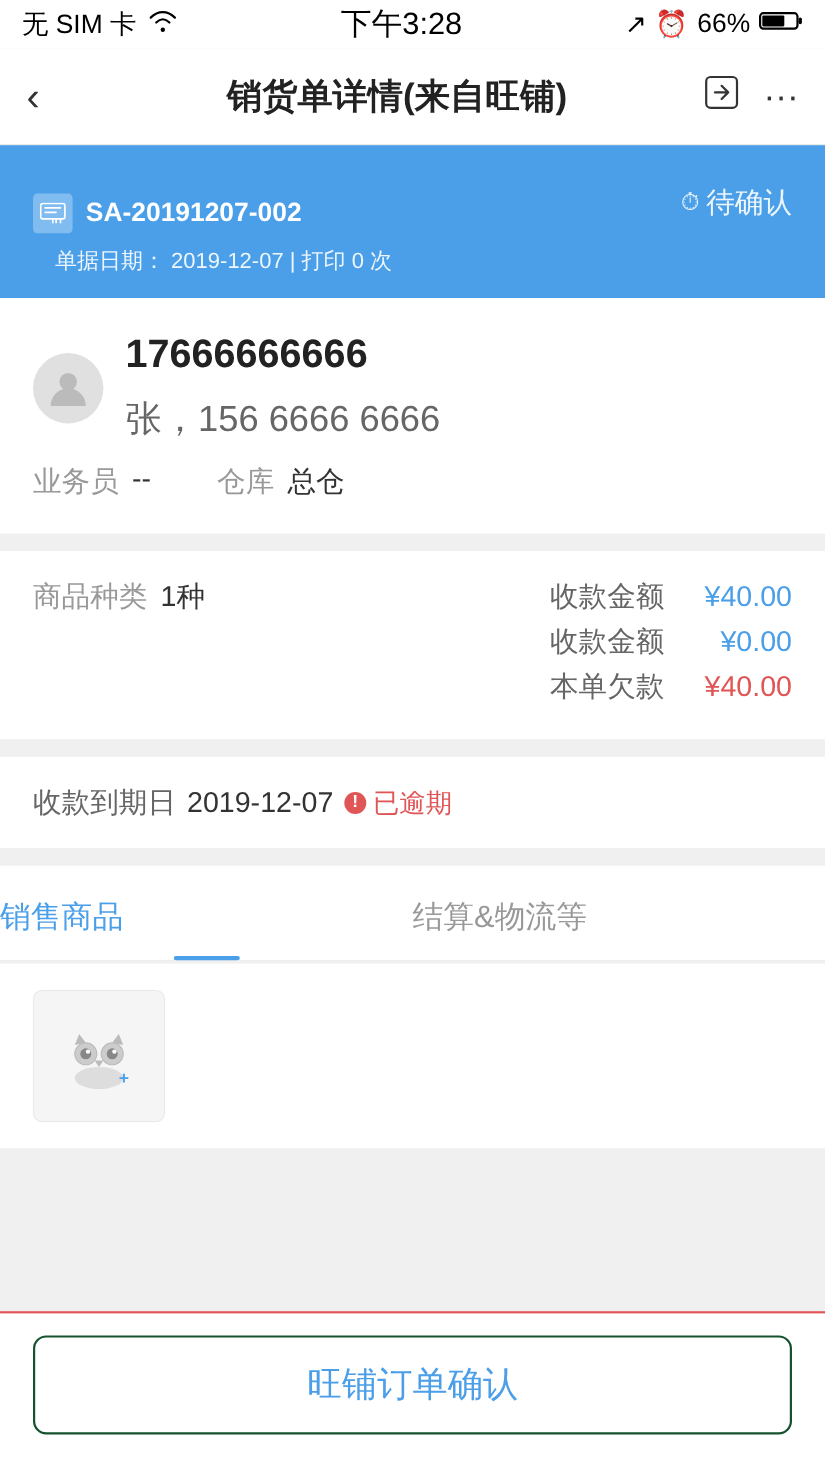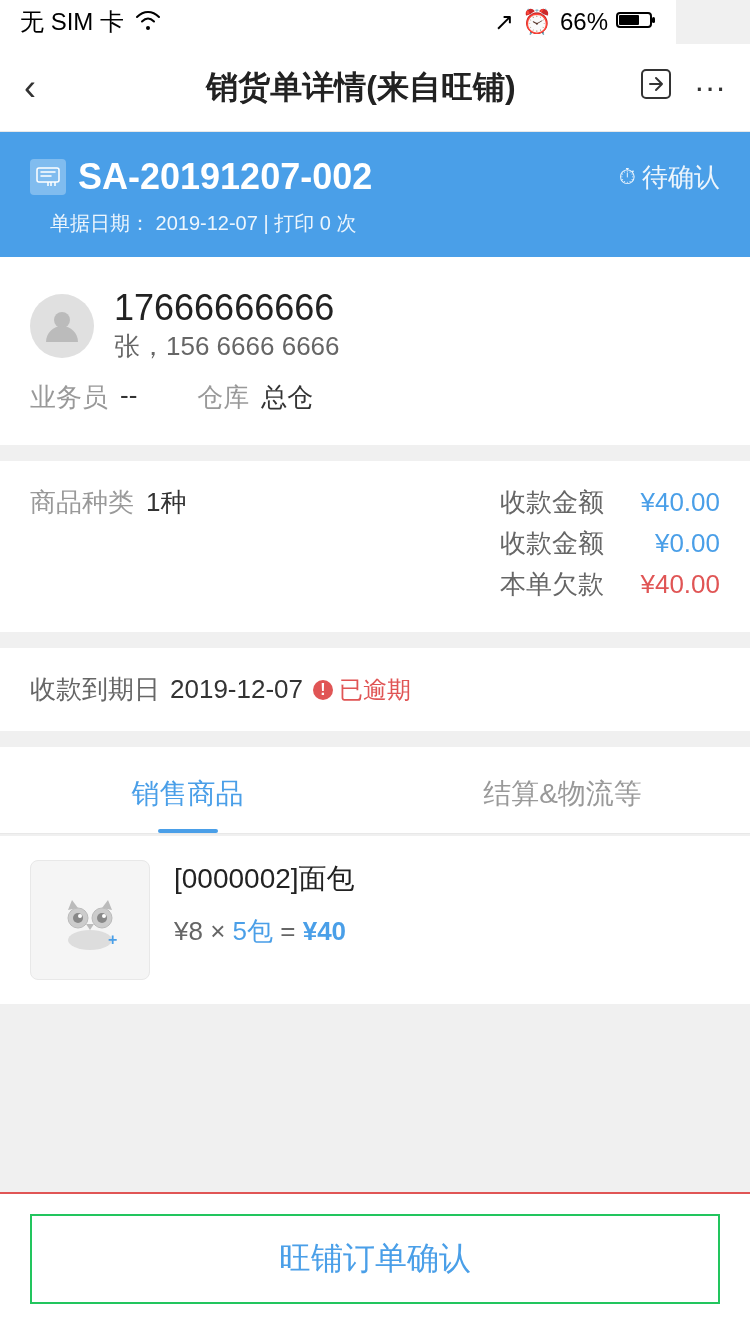--- a/index.html
+++ b/index.html
@@ -8,21 +8,21 @@
       width: 750px;
       min-height: 1334px;
       background: #f0f0f0;
       font-family: -apple-system, 'PingFang SC', 'Helvetica Neue', sans-serif;
       font-size: 28px;
       color: #333;
     }
 
     
     .status-bar {
-      width: 676px;
+      width: 750px;
       height: 44px;
       background: #fff;
       display: flex;
       align-items: center;
       justify-content: space-between;
       padding: 0 20px;
       font-size: 24px;
       color: #000;
     }
     .status-left { display: flex; align-items: center; gap: 10px; }
@@ -67,26 +67,27 @@
       padding: 24px 30px 20px;
       margin-bottom: 0;
     }
     .header-card-top {
       display: flex;
       justify-content: space-between;
       align-items: center;
       margin-bottom: 12px;
     }
     .order-id {
-      font-size: 36px;
+      font-size: 24px;
       font-weight: 700;
       color: #fff;
       display: flex;
       align-items: center;
       gap: 12px;
+      margin-top: 20px;
     }
     .order-icon {
       width: 36px;
       height: 36px;
       background: rgba(255,255,255,0.3);
       border-radius: 4px;
       display: flex;
       align-items: center;
       justify-content: center;
       font-size: 22px;
@@ -128,27 +129,27 @@
       border-radius: 50%;
       background: #e0e0e0;
       display: flex;
       align-items: center;
       justify-content: center;
       flex-shrink: 0;
     }
     .avatar svg { width: 40px; height: 40px; }
     .customer-phone {
       font-size: 36px;
-      font-weight: 400;
+      font-weight: 700;
       color: #222;
     }
     .customer-name {
-      font-size: 26px;
+      font-size: 33px;
       color: #666;
-      margin-top: 0;
+      margin-top: 16px;
     }
     .customer-meta {
       display: flex;
       gap: 60px;
       font-size: 26px;
       color: #666;
       margin-top: 10px;
     }
     .meta-item { display: flex; gap: 12px; }
     .meta-label { color: #999; }
@@ -217,21 +218,21 @@
     }
 
     
     .tabs-section {
       background: #fff;
       display: flex;
       border-bottom: 1px solid #e8e8e8;
     }
     .tab-item {
       flex: 1;
-      text-align: center;
+      text-align: left;
       padding: 28px 0 20px;
       font-size: 28px;
       color: #999;
       position: relative;
       cursor: pointer;
     }
     .tab-item.active {
       color: #4A9FE8;
     }
     .tab-underline {
@@ -291,22 +292,22 @@
       bottom: 0;
       width: 750px;
       background: #fff;
       padding: 20px 30px 30px;
       border-top: 2px solid #e05555;
     }
     .confirm-btn {
       width: 100%;
       height: 90px;
       background: #fff;
-      border: 2px solid #22c55e;
-      border-radius: 0;
+      border: 2px solid #14532d;
+      border-radius: 12px;
       font-size: 32px;
       color: #4A9FE8;
       cursor: pointer;
       display: flex;
       align-items: center;
       justify-content: center;
     }
   </style>
 </head>
 <body>
@@ -315,20 +316,21 @@
   <div class="status-left">
     <span>无 SIM 卡</span>
     <span>
       <svg width="28" height="20" viewBox="0 0 28 20">
         <path d="M14 16a2 2 0 110 4 2 2 0 010-4z" fill="#000"></path>
         <path d="M8 11.5C9.9 9.6 11.8 8.5 14 8.5s4.1 1.1 6 3" stroke="#000" stroke-width="2" fill="none" stroke-linecap="round"></path>
         <path d="M3 7C6.3 3.7 9.9 2 14 2s7.7 1.7 11 5" stroke="#000" stroke-width="2" fill="none" stroke-linecap="round"></path>
       </svg>
     </span>
   </div>
+  <div class="status-center">下午3:28</div>
   <div class="status-right">
     <span>↗</span>
     <span>⏰</span>
     <span>66%</span>
     <span>
       <svg width="40" height="20" viewBox="0 0 40 20">
         <rect x="1" y="3" width="34" height="14" rx="3" stroke="#000" stroke-width="2" fill="none"></rect>
         <rect x="3" y="5" width="20" height="10" rx="1" fill="#000"></rect>
         <rect x="36" y="7" width="3" height="6" rx="1.5" fill="#000"></rect>
       </svg>
@@ -454,29 +456,19 @@
       <path d="M36 34 L40 40 L44 34 Z" fill="#bbb"></path>
 
       <path d="M18 20 L22 10 L28 18Z" fill="#bbb"></path>
       <path d="M62 20 L58 10 L52 18Z" fill="#bbb"></path>
 
       <ellipse cx="40" cy="50" rx="22" ry="10" fill="#ddd"></ellipse>
 
       <text x="58" y="55" font-size="16" fill="#4A9FE8" font-weight="bold">+</text>
     </svg>
   </div>
-  <div class="product-info">
-    <div class="product-name">[0000002]面包</div>
-    <div class="product-price">
-      <span>¥8</span>
-      <span> × </span>
-      <span class="qty">5包</span>
-      <span> = </span>
-      <span class="total">¥40</span>
-    </div>
-  </div>
 </div>
 
 <div class="empty-space"></div>
 
 <div class="bottom-bar">
   <button class="confirm-btn">旺铺订单确认</button>
 </div>
 
 </body></html>

